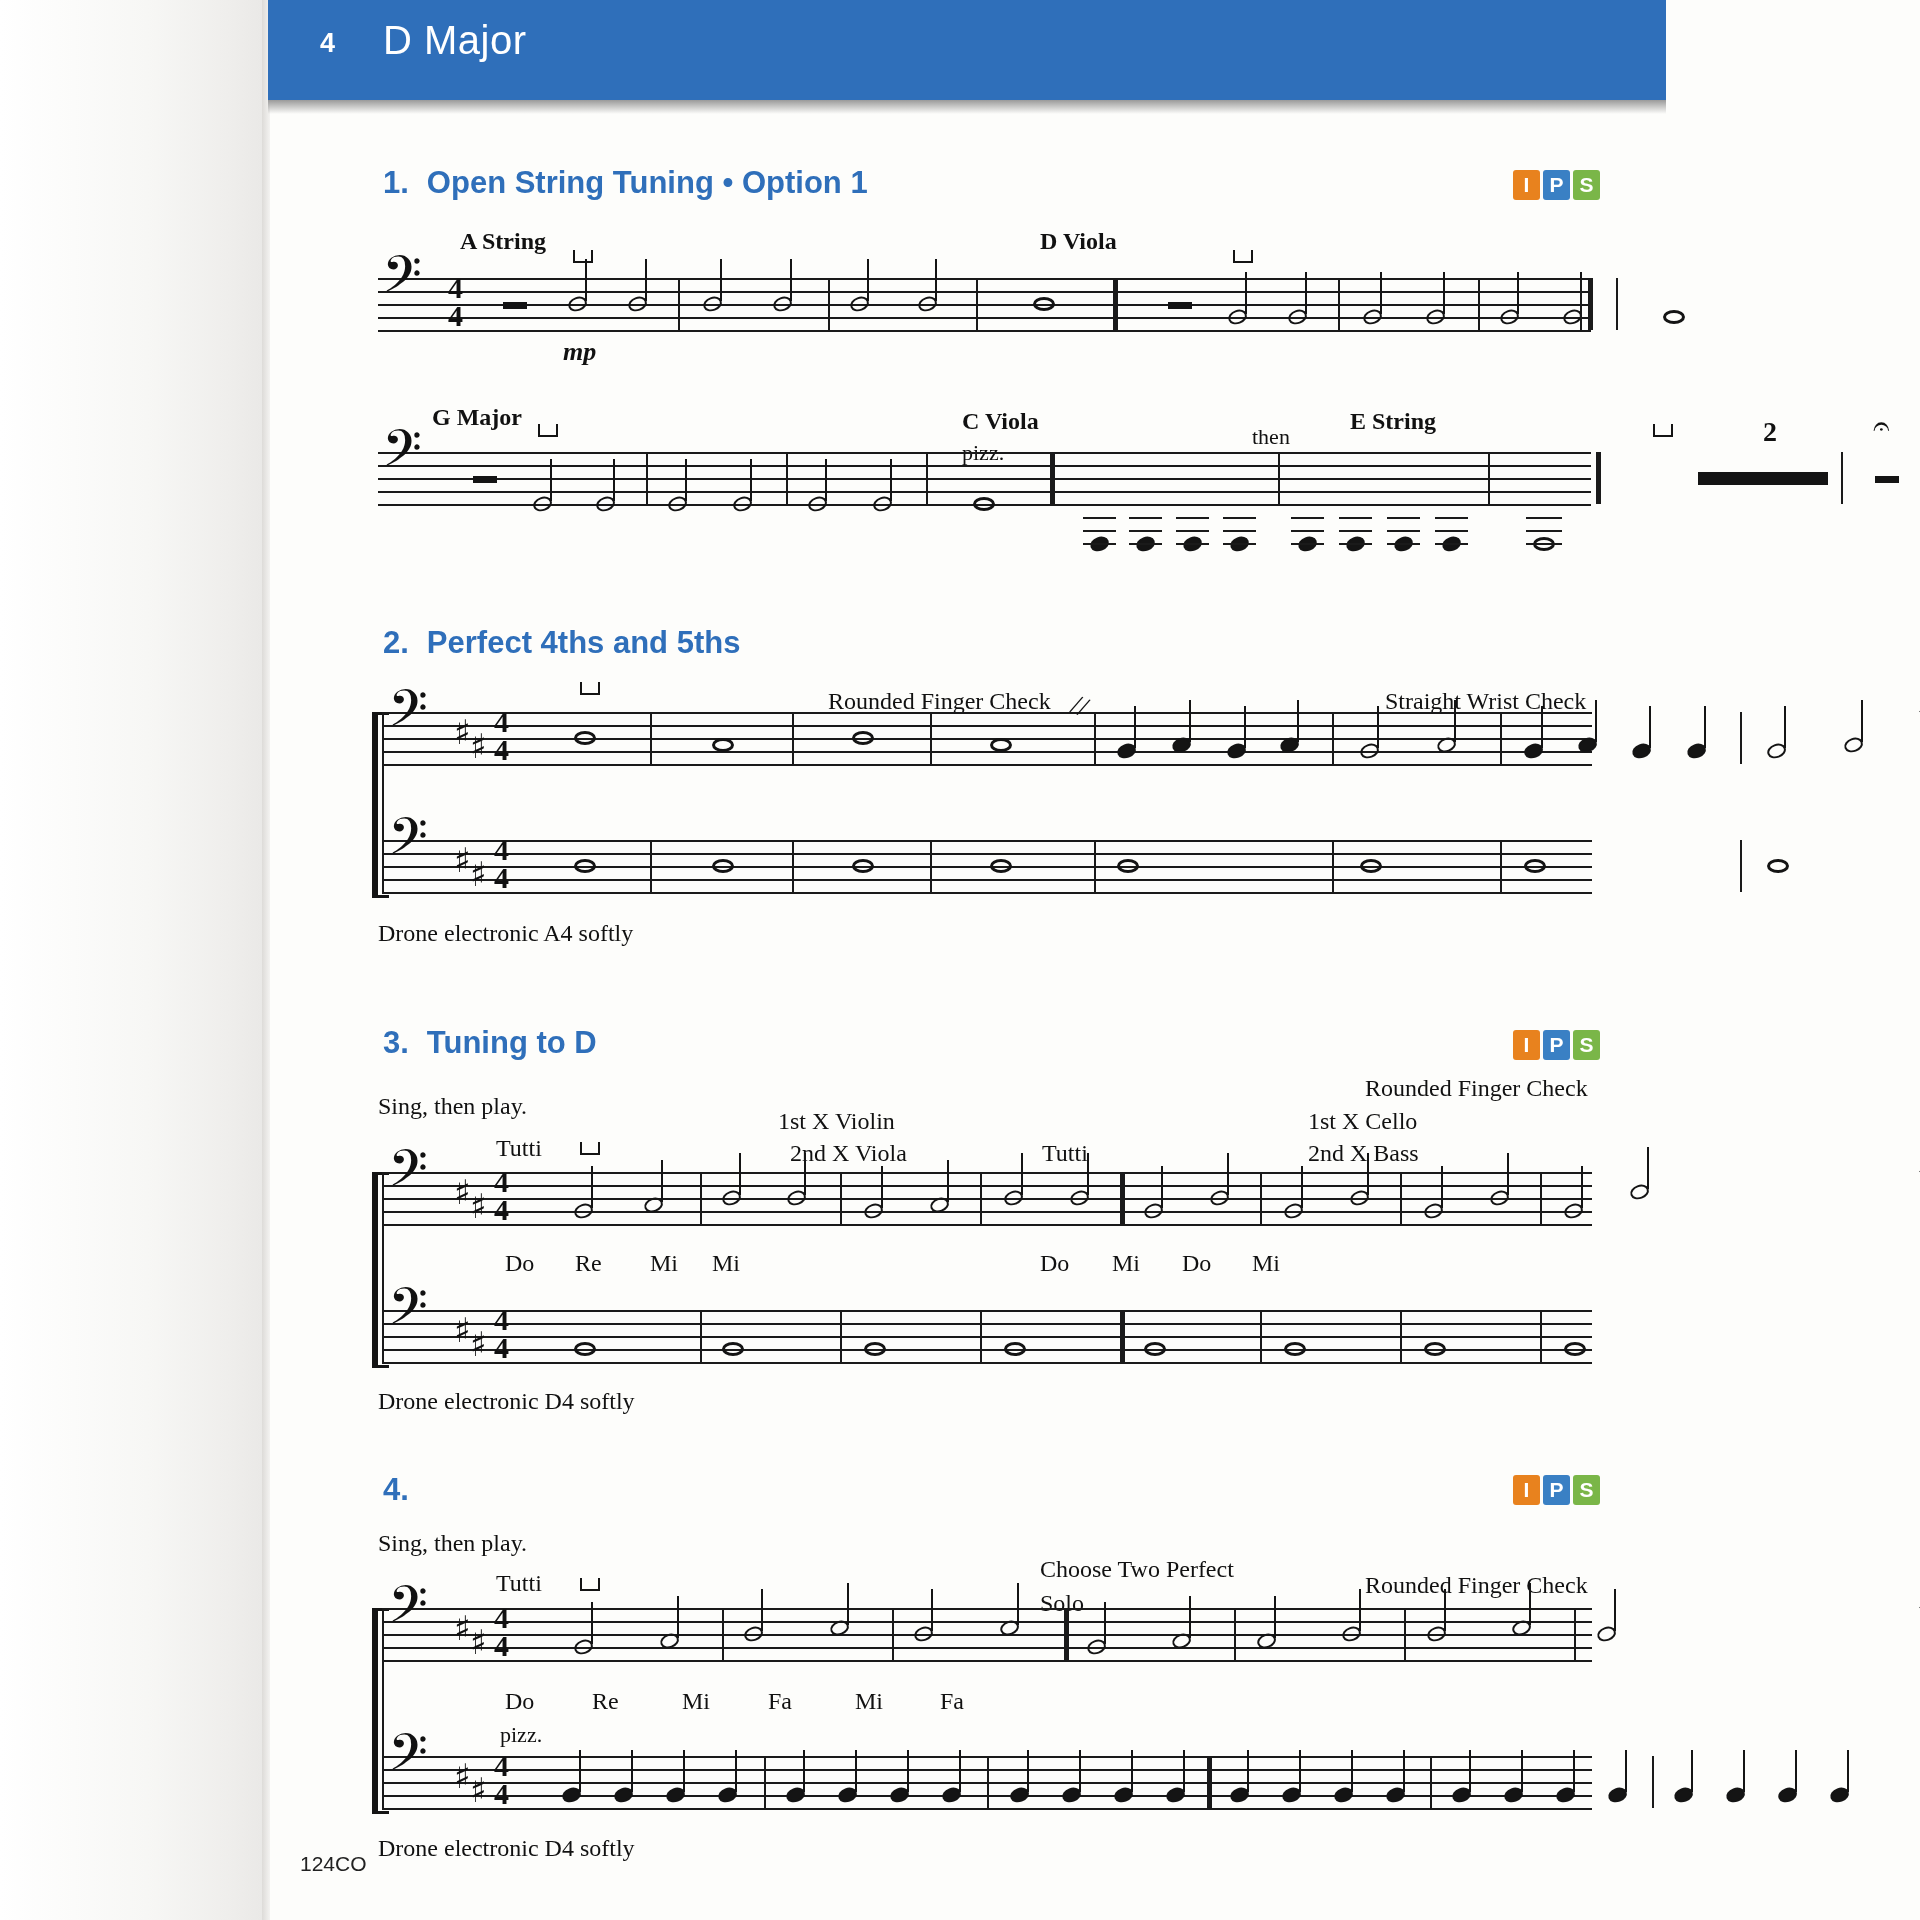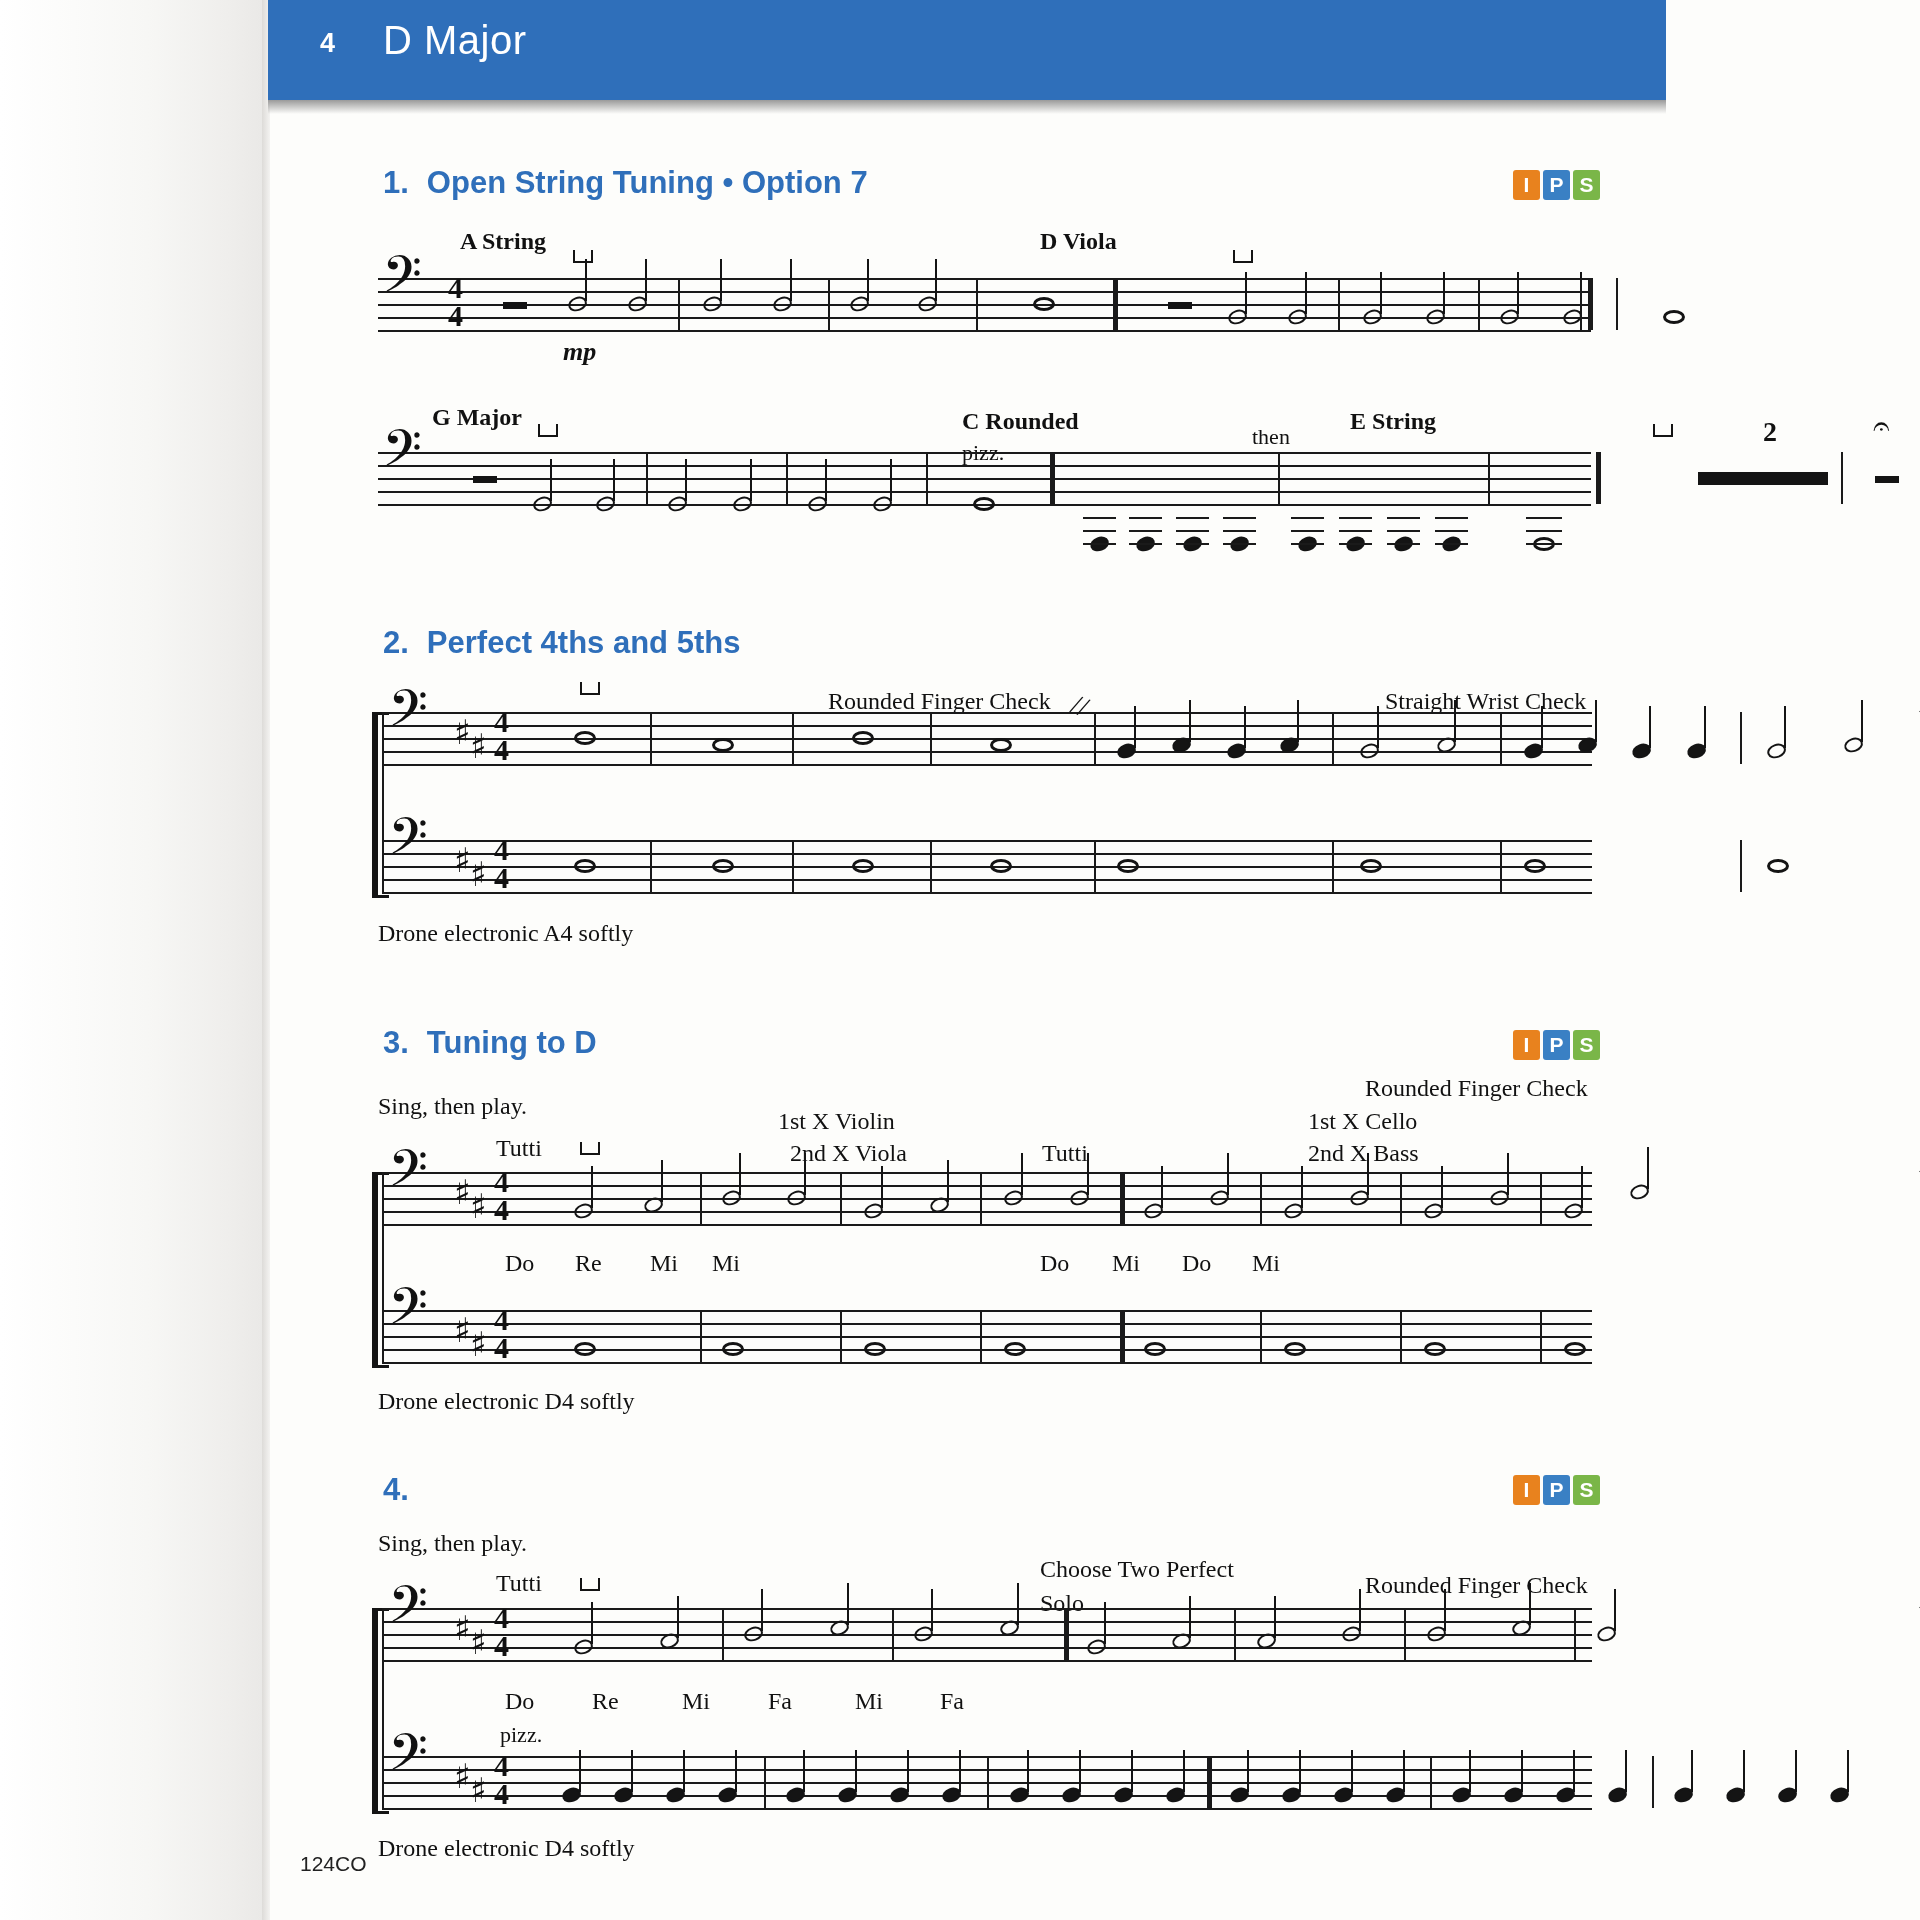--- a/index.html
+++ b/index.html
@@ -126,21 +126,21 @@
 <div class="page">
   <div class="gutter"></div>
   <div class="gutter-edge"></div>
 
   <div class="header-band">
     <div class="page-num">4</div>
     <div class="header-title">D Major</div>
   </div>
 
   <div class="sec-head" style="left:383px;top:165px;">
-    <span class="sec-num">1.</span><span>Open String Tuning • Option 7</span>
+    <span class="sec-num">1.</span><span>Open String Tuning • Option 1</span>
   </div>
   <div class="ips" style="left:1513px;top:170px;">
     <span class="i">I</span>
     <span class="p">P</span>
     <span class="s">S</span>
   </div>
 
   <div class="lbl b sz24" style="left:460px;top:228px;">A String</div>
   <div class="lbl b sz24" style="left:1040px;top:228px;">D Viola</div>
   <div class="lbl i sz26 b" style="left:563px;top:337px;">mp</div>
@@ -196,21 +196,21 @@
     <div class="nh" style="left:1185px;top:32px;"></div>
       <div class="stem" style="left:1202px;top:-6px;height:42px;"></div>
     <div class="barline" style="left:1238px;top:0;height:52px;"></div>
     <div class="nh whole" style="left:1285px;top:32px;"></div>
     <div class="barline" style="left:1196px;top:0;height:0px;"></div>
   </div>
   <div class="barline" style="left:1580px;top:278px;height:52px;"></div>
   <div class="thickbar" style="left:1588px;top:278px;height:52px;"></div>
 
   <div class="lbl b sz24" style="left:432px;top:404px;">G Major</div>
-  <div class="lbl b sz24" style="left:962px;top:408px;">C Rounded</div>
+  <div class="lbl b sz24" style="left:962px;top:408px;">C Viola</div>
   <div class="lbl sz22" style="left:962px;top:440px;">pizz.</div>
   <div class="lbl sz22" style="left:1252px;top:424px;">then</div>
   <div class="lbl b sz24" style="left:1350px;top:408px;">E String</div>
 
   <div class="sys" style="left:378px;top:452px;width:1213px;height:60px;">
     <div class="staff" style="left:0;top:0;width:1213px;height:52px;">
       <div class="line" style="top:0px;"></div>
       <div class="line" style="top:13px;"></div>
       <div class="line" style="top:26px;"></div>
       <div class="line" style="top:39px;"></div>

